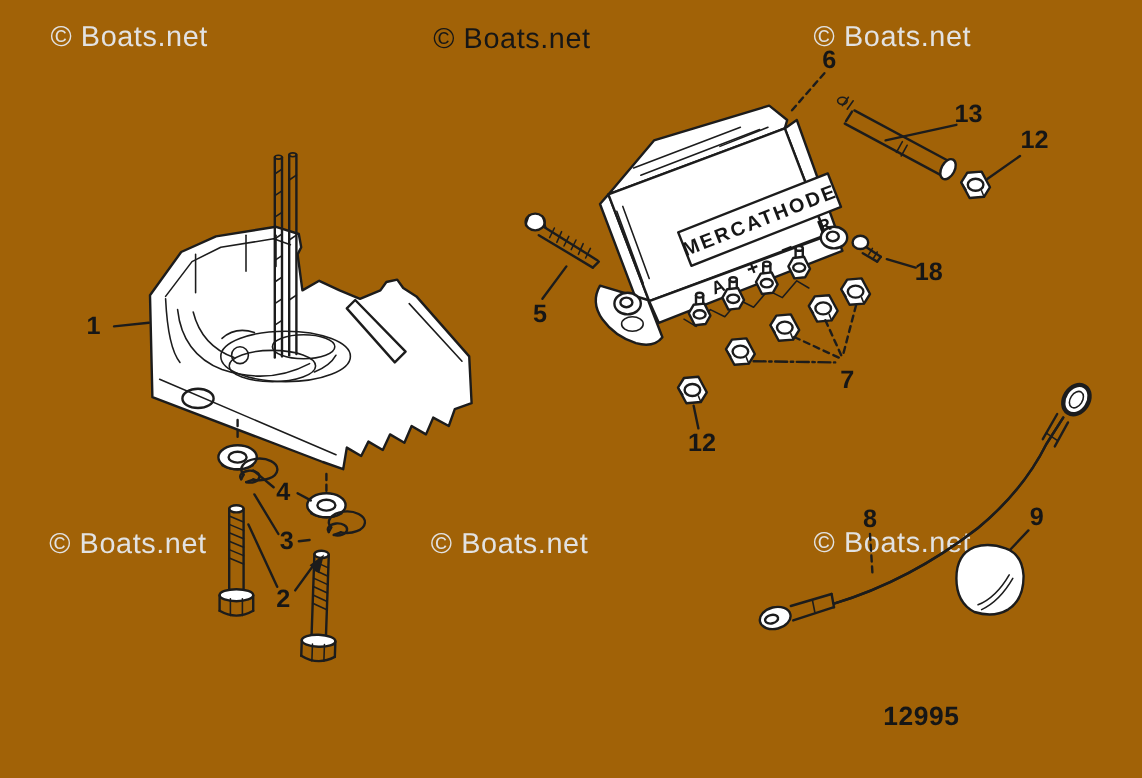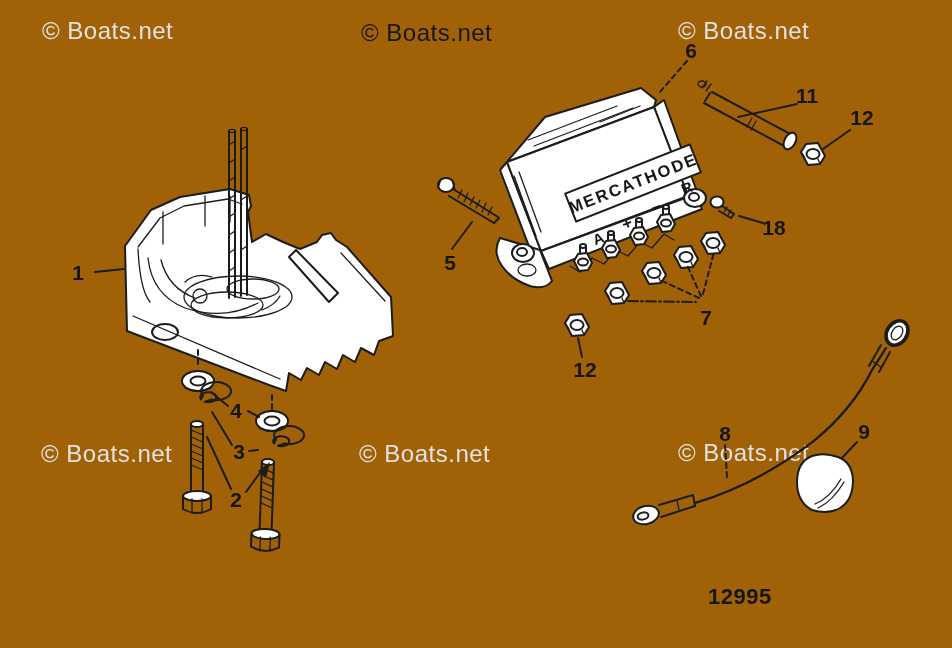--- a/index.html
+++ b/index.html
@@ -3,21 +3,21 @@
 <meta charset="utf-8">
 <style>
   html,body{margin:0;padding:0;background:#fff;}
   #canvas{position:relative;width:952px;height:648px;background:#a16207;overflow:hidden;
           font-family:"Liberation Sans",sans-serif;}
   .wm{position:absolute;font:24px "Liberation Sans",sans-serif;color:#e2e2e2;
       letter-spacing:.5px;white-space:nowrap;user-select:none;}
   .wm.dark{color:#161616;}
   .callout{position:absolute;transform:translate(-50%,-50%);
            font:bold 21px "Liberation Sans",sans-serif;color:#161616;line-height:1;}
-  #diagram-number{position:absolute;left:708px;top:584px;
+  #diagram-number{position:absolute;left:736px;top:584px;
            font:bold 22px "Liberation Sans",sans-serif;color:#161616;letter-spacing:.5px;}
   svg.art{position:absolute;left:0;top:0;}
   .art path,.art line,.art ellipse,.art circle,.art polygon,.art polyline,.art rect{
       stroke:#1c1c1c;stroke-width:2;fill:none;stroke-linecap:round;stroke-linejoin:round;}
   .art .fill{fill:#ffffff;}
   .art .thin{stroke-width:1.3;}
   .art .thick{stroke-width:3.6;}
   .art .dk{fill:#1c1c1c;stroke:none;}
   .art text{stroke:none;fill:#161616;font-family:"Liberation Sans",sans-serif;font-weight:bold;}
 </style>
@@ -263,18 +263,18 @@
   <div class="callout" style="left:78px;top:272px">1</div>
   <div class="callout" style="left:236px;top:499px">2</div>
   <div class="callout" style="left:239px;top:451px">3</div>
   <div class="callout" style="left:236px;top:410px">4</div>
   <div class="callout" style="left:450px;top:262px">5</div>
   <div class="callout" style="left:691px;top:50px">6</div>
   <div class="callout" style="left:706px;top:317px">7</div>
   <div class="callout" style="left:725px;top:433px">8</div>
   <div class="callout" style="left:864px;top:431px">9</div>
   <div class="callout" style="left:774px;top:227px">18</div>
-  <div class="callout" style="left:807px;top:95px">11</div>
+  <div class="callout" style="left:807px;top:95px">13</div>
   <div class="callout" style="left:862px;top:117px">12</div>
   <div class="callout" style="left:585px;top:369px">12</div>
 
   <div id="diagram-number">12995</div>
 </div>
 
 </body></html>

